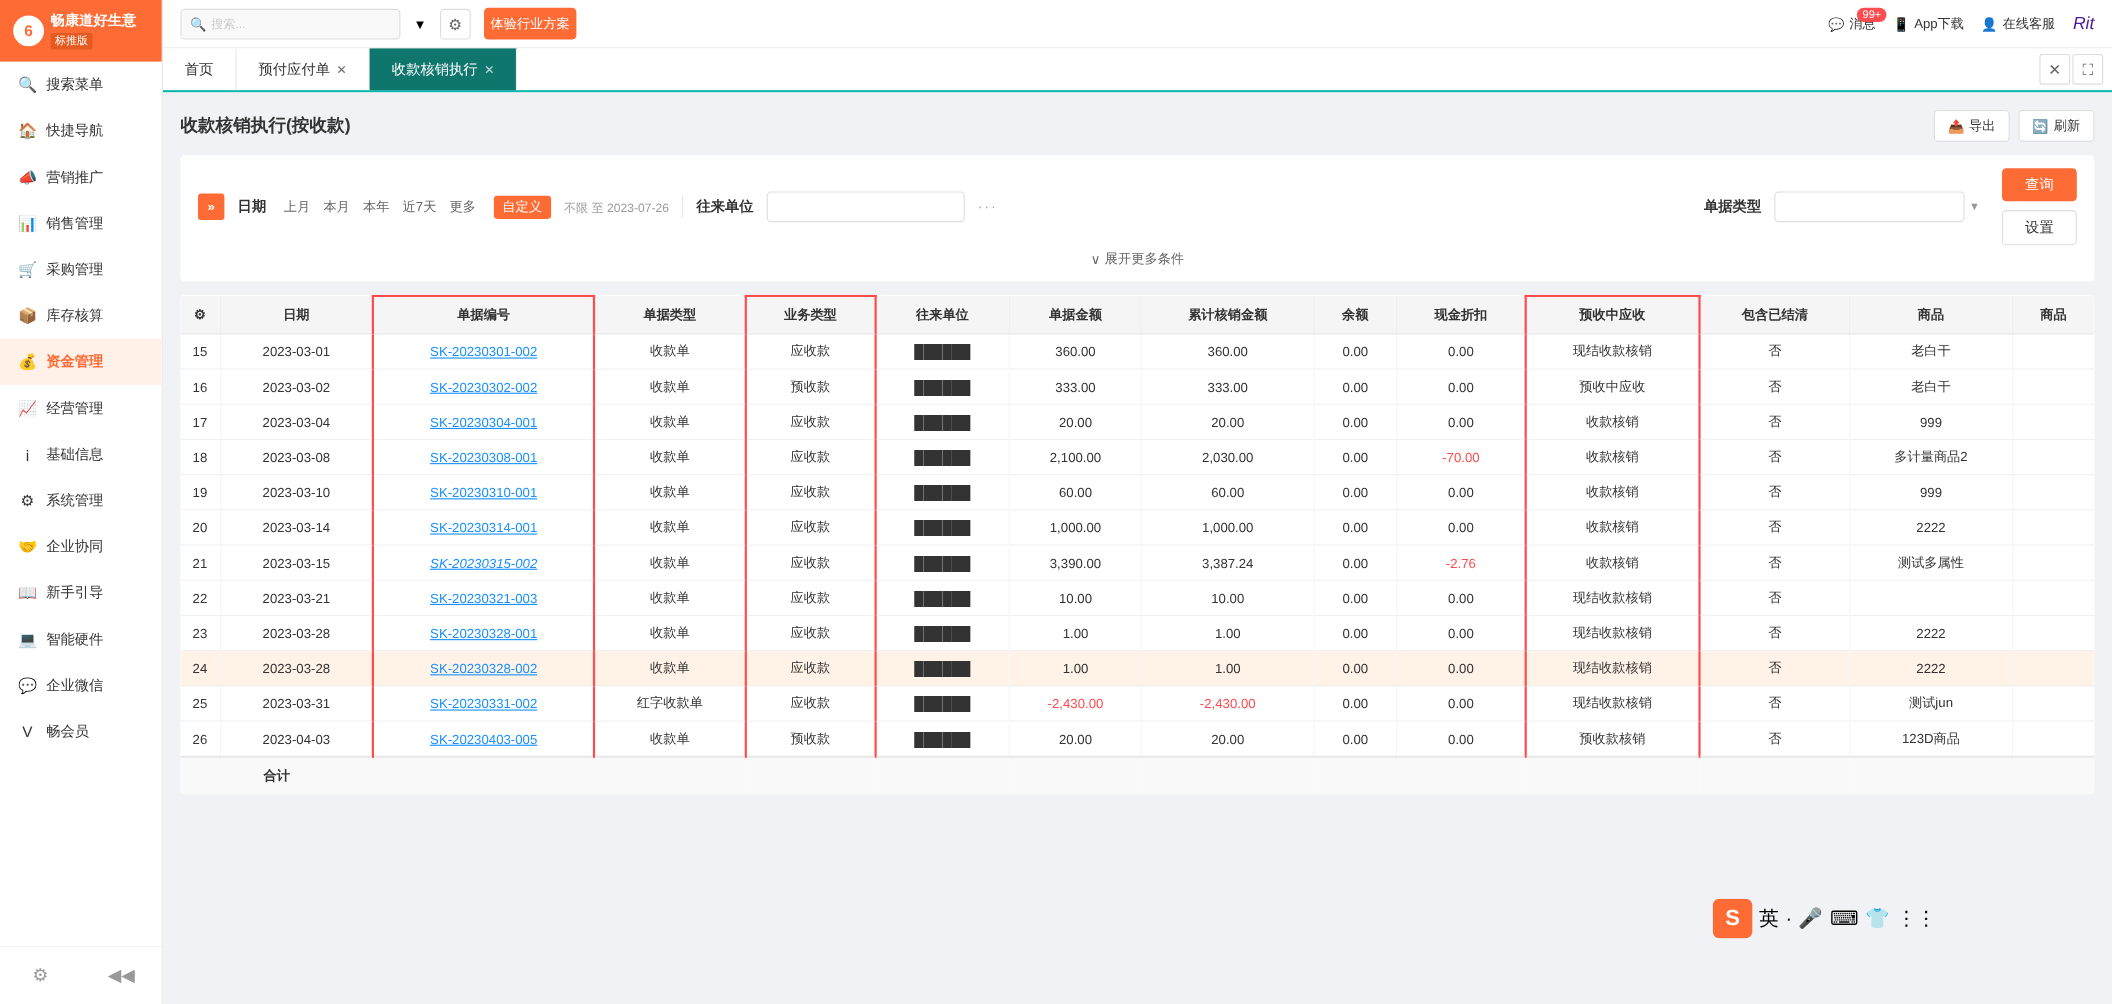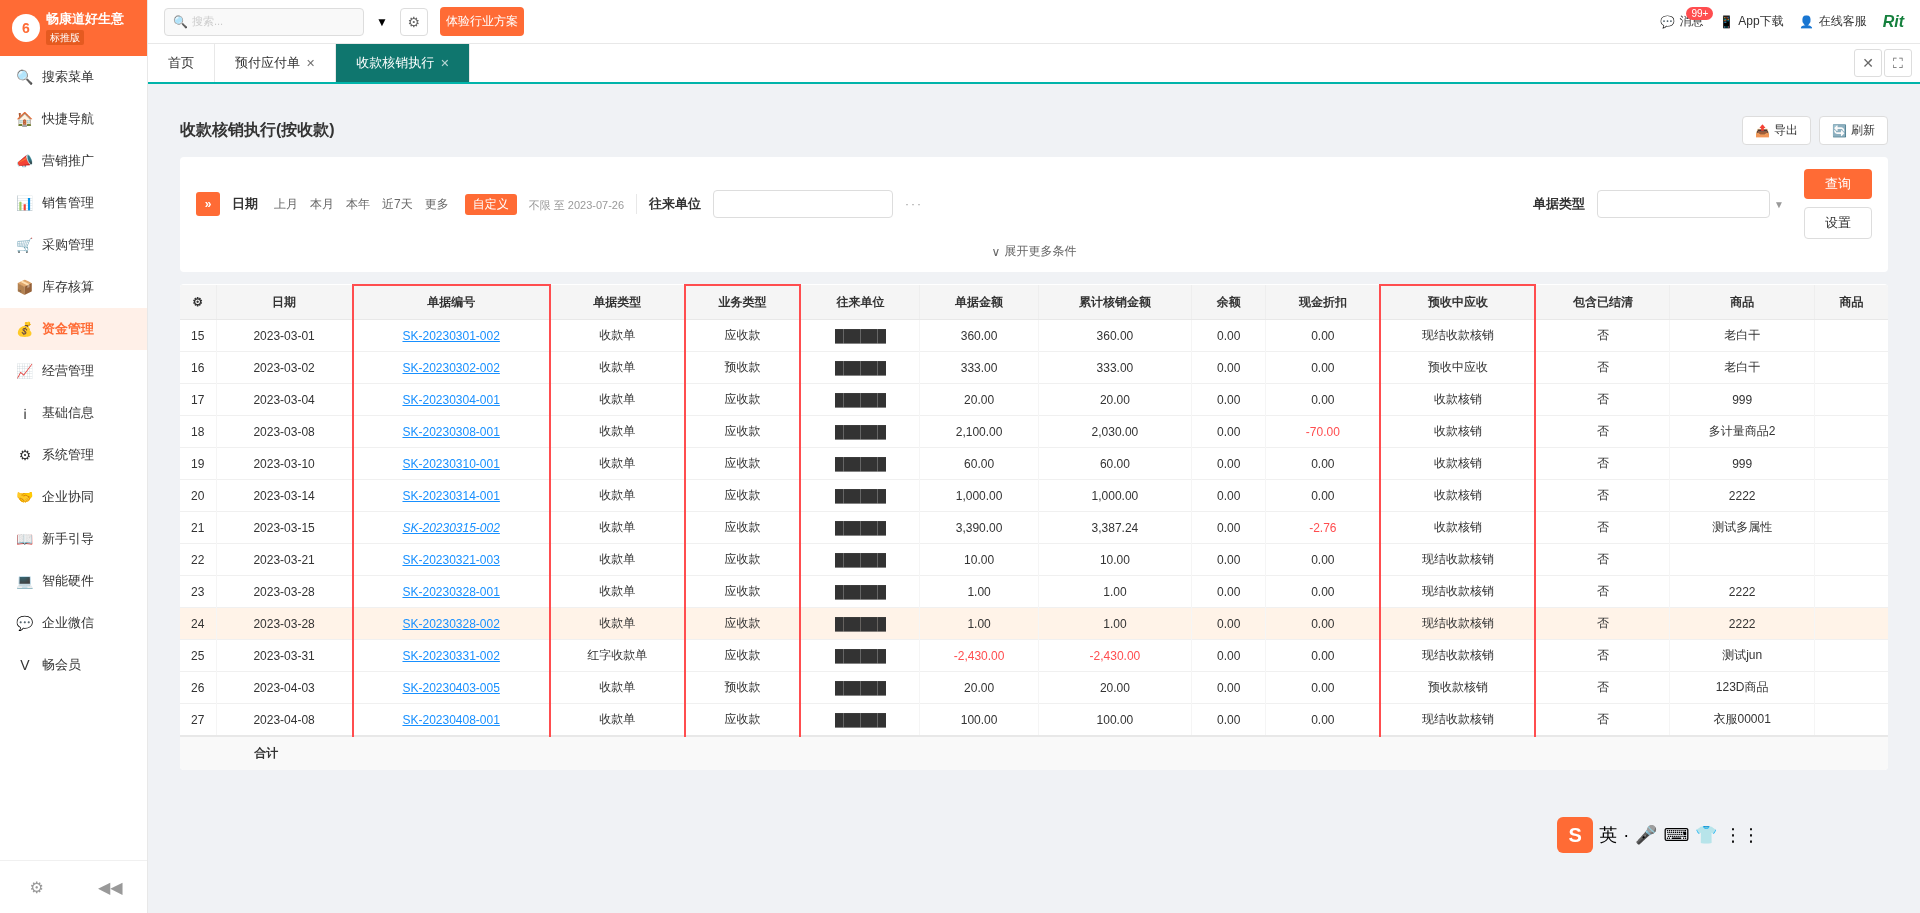--- a/index.html
+++ b/index.html
@@ -26,33 +26,33 @@
     .topbar-search { flex: 0 0 200px; height: 28px; border: 1px solid #ddd; border-radius: 4px; padding: 0 8px; font-size: 12px; color: #999; background: #f9f9f9; display: flex; align-items: center; gap: 4px; }
     .topbar-search-text { color: #ccc; font-size: 11px; }
     .topbar-dropdown { display: flex; align-items: center; gap: 4px; cursor: pointer; }
     .topbar-gear { width: 28px; height: 28px; border: 1px solid #ddd; border-radius: 4px; display: flex; align-items: center; justify-content: center; cursor: pointer; font-size: 14px; color: #666; }
     .topbar-solution-btn { background: #ff6b35; color: #fff; border: none; border-radius: 4px; padding: 6px 6px; font-size: 12px; cursor: pointer; }
     .topbar-right { margin-left: auto; display: flex; align-items: center; gap: 16px; }
     .topbar-msg { display: flex; align-items: center; gap: 4px; cursor: pointer; color: #333; font-size: 12px; position: relative; }
     .badge { background: #ff4d4f; color: #fff; border-radius: 10px; padding: 1px 5px; font-size: 10px; position: absolute; top: -6px; right: -10px; }
     .topbar-app { display: flex; align-items: center; gap: 4px; cursor: pointer; color: #333; font-size: 12px; }
     .topbar-service { display: flex; align-items: center; gap: 4px; cursor: pointer; color: #333; font-size: 12px; }
-    .topbar-rit { font-size: 16px; font-weight: bold; color: #15803d; font-style: italic; }
+    .topbar-rit { font-size: 16px; font-weight: normal; color: #4c1d95; font-style: italic; }
 
     
     .tabbar { background: #fff; border-bottom: 2px solid #00b4aa; display: flex; align-items: center; flex-shrink: 0; }
     .tab { padding: 10px 20px; cursor: pointer; font-size: 13px; color: #333; border-right: 1px solid #e8e8e8; display: flex; align-items: center; gap: 6px; }
     .tab.home { color: #333; }
     .tab.active { background: #0f766e; color: #fff; }
     .tab .tab-close { font-size: 11px; cursor: pointer; opacity: 0.7; }
     .tabbar-actions { margin-left: auto; display: flex; align-items: center; gap: 2px; padding-right: 8px; }
     .tabbar-btn { width: 28px; height: 28px; display: flex; align-items: center; justify-content: center; cursor: pointer; color: #666; font-size: 14px; border: 1px solid #ddd; border-radius: 3px; background: #fff; }
 
     
-    .page-content { flex: 1; overflow-y: auto; background: #f0f2f5; padding: 32px; }
+    .page-content { flex: 1; overflow-y: auto; background: #f0f2f5; padding: 16px; }
     .page-header { display: flex; align-items: center; justify-content: space-between; margin-bottom: 12px; }
     .page-title { font-size: 16px; font-weight: bold; color: #333; }
     .page-actions { display: flex; gap: 8px; }
     .btn-export { background: #fff; border: 1px solid #ddd; border-radius: 4px; padding: 5px 12px; font-size: 12px; cursor: pointer; display: flex; align-items: center; gap: 4px; color: #333; }
     .btn-refresh { background: #fff; border: 1px solid #ddd; border-radius: 4px; padding: 5px 12px; font-size: 12px; cursor: pointer; display: flex; align-items: center; gap: 4px; color: #333; }
 
     
     .filter-area { background: #fff; border-radius: 4px; padding: 12px 16px; margin-bottom: 12px; }
     .filter-row { display: flex; align-items: center; gap: 12px; }
     .filter-expand-btn { width: 24px; height: 24px; background: #ff6b35; border-radius: 3px; display: flex; align-items: center; justify-content: center; cursor: pointer; color: #fff; font-size: 12px; font-weight: bold; }
@@ -486,36 +486,20 @@
                 <td>██████</td>
                 <td>20.00</td>
                 <td>20.00</td>
                 <td>0.00</td>
                 <td>0.00</td>
                 <td style="border-left: 2px solid rgb(255, 77, 79); border-right: 2px solid rgb(255, 77, 79);">预收款核销</td>
                 <td>否</td>
                 <td>123D商品</td>
                 <td></td>
               </tr>
-              <tr>
-                <td>27</td>
-                <td>2023-04-08</td>
-                <td class="link" style="border-left: 2px solid rgb(255, 77, 79); border-right: 2px solid rgb(255, 77, 79);">SK-20230408-001</td>
-                <td>收款单</td>
-                <td style="border-left: 2px solid rgb(255, 77, 79); border-right: 2px solid rgb(255, 77, 79);">应收款</td>
-                <td>██████</td>
-                <td>100.00</td>
-                <td>100.00</td>
-                <td>0.00</td>
-                <td>0.00</td>
-                <td style="border-left: 2px solid rgb(255, 77, 79); border-right: 2px solid rgb(255, 77, 79);">现结收款核销</td>
-                <td>否</td>
-                <td>衣服00001</td>
-                <td></td>
-              </tr>
             </tbody>
           <tfoot class="table-footer">
             <tr>
               <td colspan="2">合计</td>
               <td></td>
               <td></td>
               <td></td>
               <td></td>
               <td></td>
               <td></td>

